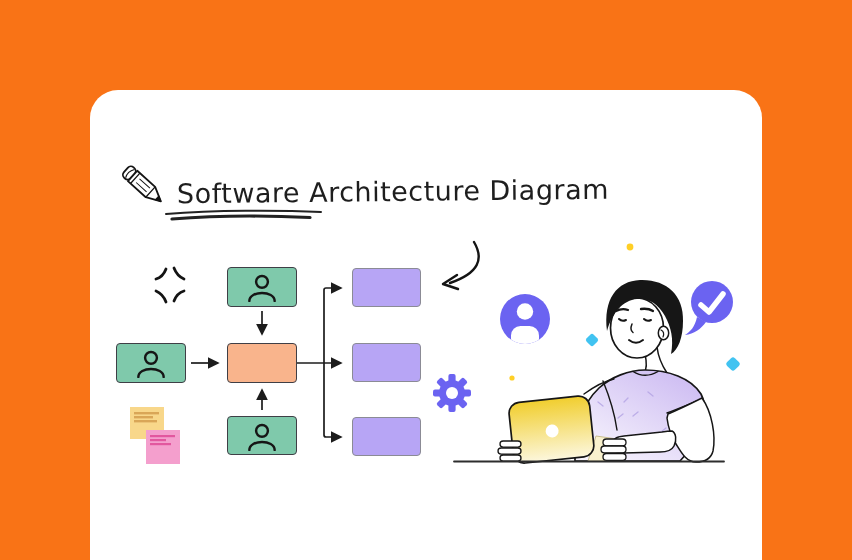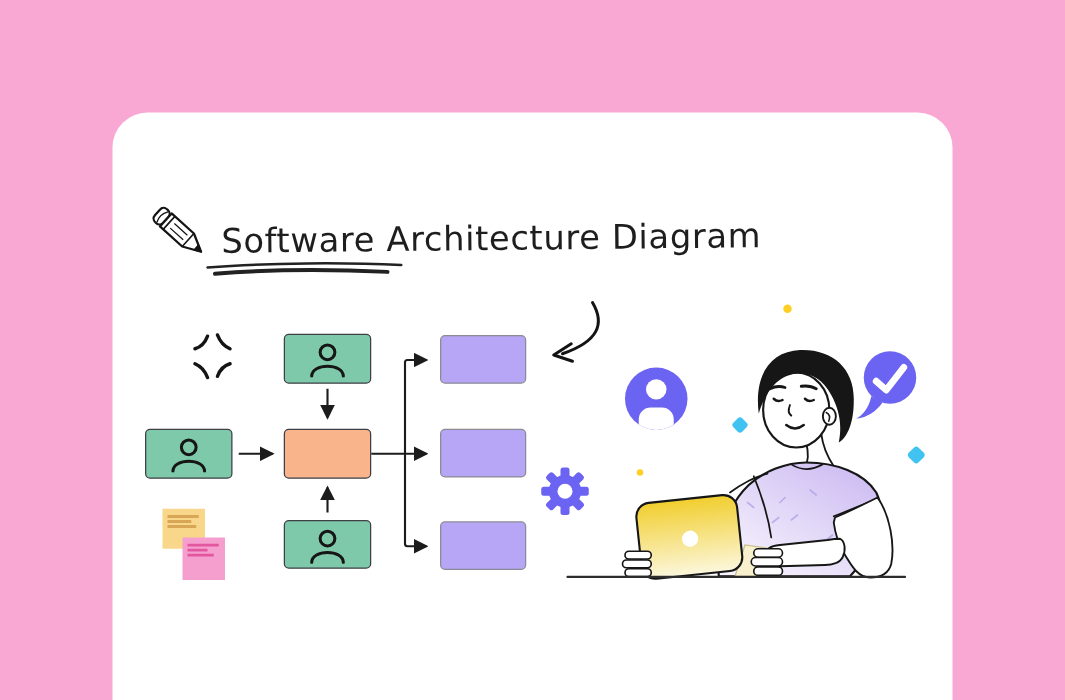--- a/index.html
+++ b/index.html
@@ -14,21 +14,21 @@
     white-space:nowrap; transform:rotate(-.6deg); }
   .nodes { position:absolute; left:0; top:0; width:852px; height:560px; z-index:2; }
   .node { position:absolute; border-radius:4px; display:flex; align-items:center; justify-content:center; }
   .node-user, .node-process { border:1.6px solid #3f3f46; }
   .node-output { border:1.4px solid #8b8b95; }
   .person-glyph { display:block; }
 </style>
 </head>
 <body>
 
-<div class="stage" style="background: #f9a8d4;">
+<div class="stage" style="background: #f97316;">
   <div class="card" style="background: rgb(255, 255, 255);"></div>
 
   <h1 class="title">Software Architecture Diagram</h1>
 
   <svg class="overlay" viewBox="0 0 852 560" xmlns="http://www.w3.org/2000/svg">
     <defs>
       <marker id="ah" markerWidth="7" markerHeight="7" refX="6" refY="3.5" orient="auto">
         <path d="M0,0 L7,3.5 L0,7 Z" fill="#1c1c1c"></path>
       </marker>
       <linearGradient id="shirtGrad" x1="1" y1="0" x2="0.2" y2="1">

